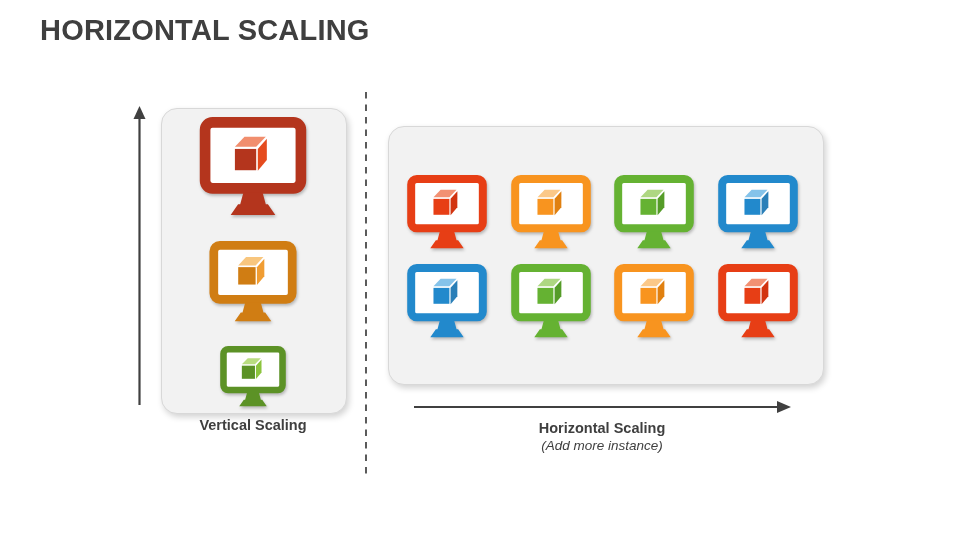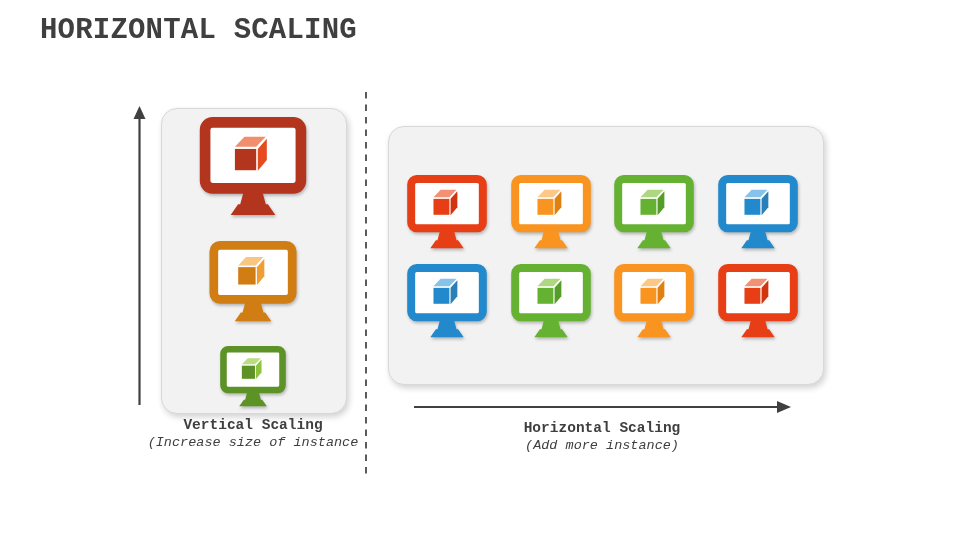--- a/index.html
+++ b/index.html
@@ -1,18 +1,18 @@
 <!DOCTYPE html>
 <html><head>
 <meta charset="utf-8">
 <style>
   html,body { margin:0; padding:0; background:#ffffff; }
   .slide {
     position:relative; width:960px; height:540px; background:#ffffff;
-    font-family:Liberation Mono, monospace; overflow:hidden;
+    font-family:Liberation Sans, sans-serif; overflow:hidden;
   }
   .title {
     position:absolute; left:40px; top:14px; margin:0;
     font-size:29px; font-weight:bold; color:#3f3f3f; letter-spacing:0.2px;
   }
   .card {
     position:absolute; background:#f2f2f2; border:1px solid #d8d8d8;
     border-radius:16px; box-shadow:2px 3px 6px rgba(0,0,0,0.18);
   }
   .card-left  { left:161px; top:108px; width:184px; height:304px; }
@@ -56,21 +56,20 @@
 
   <div class="card card-right"></div>
 
   <svg class="h-arrow" viewBox="0 0 380 16" aria-hidden="true">
     <line x1="2" y1="8" x2="366" y2="8" stroke="#404040" stroke-width="2.2"></line>
     <polygon points="379,8 365,2 365,14" fill="#404040"></polygon>
   </svg>
 
   <div class="caption cap-left">
     <div class="cap-title">Vertical Scaling</div>
-    <div class="cap-sub">(Increase size of instance</div>
   </div>
 
   <div class="caption cap-right">
     <div class="cap-title">Horizontal Scaling</div>
     <div class="cap-sub">(Add more instance)</div>
   </div>
 
 <div class="monitor mon-left-0">
       <svg viewBox="0 0 100 93" preserveAspectRatio="xMidYMid meet">
         <rect x="5" y="5" width="90" height="62" rx="7" fill="#ffffff" stroke="#b4351d" stroke-width="10"></rect>

